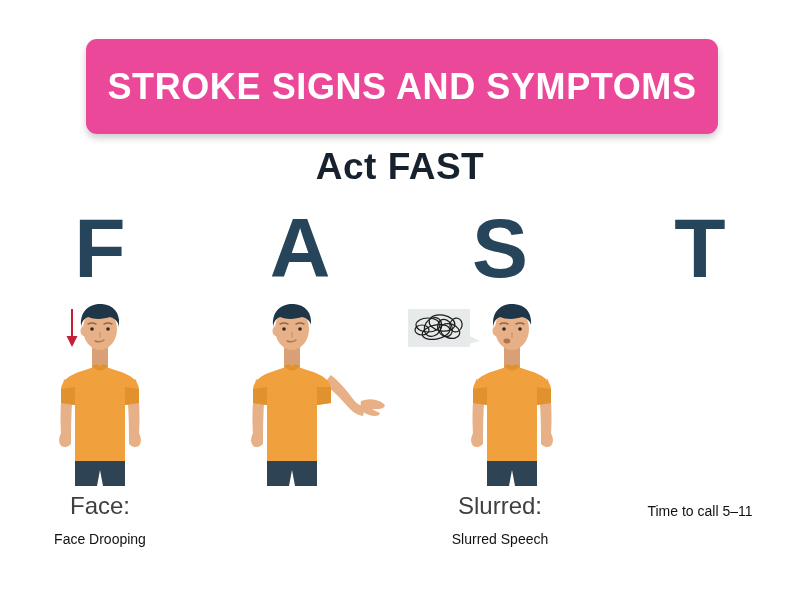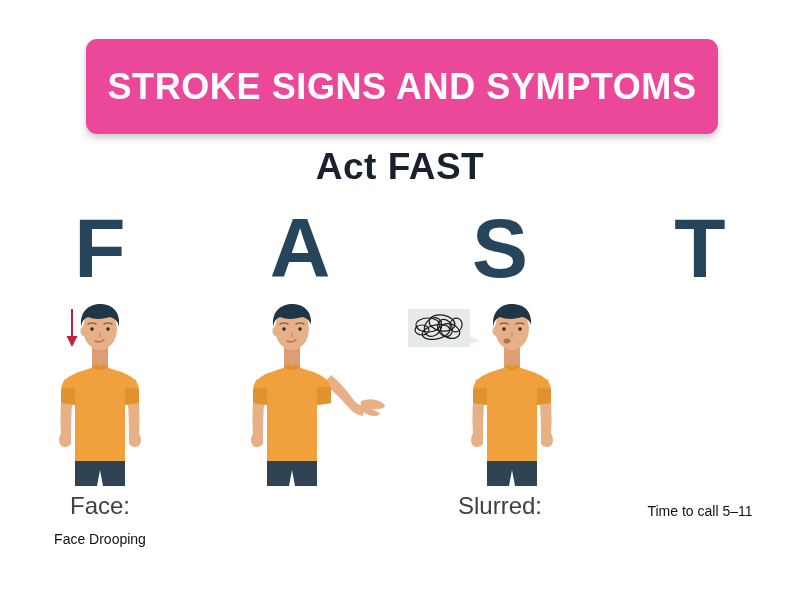--- a/index.html
+++ b/index.html
@@ -249,20 +249,21 @@
                    q-1 -12 -21 -18 z" fill="#f0a03c"></path>
           <path d="M73 88 l0 14 l14 2 l0 -18 z" fill="#e2912f"></path>
           <path d="M151 88 l0 14 l-14 2 l0 -18 z" fill="#e2912f"></path>
           <path d="M104 65 q8 9 16 0 l-5 -2 q-3 4 -6 0 z" fill="#e2912f"></path>
           <path d="M87 160 l50 0 l0 25 l-22 0 l-3 -16 l-3 16 l-22 0 z" fill="#2e4455"></path>
         </svg>
       </div>
 
       <div class="caption">
         <div class="cap-title">Slurred:</div>
+        <div class="cap-sub">Slurred Speech</div>
       </div>
     </div>
 
     <div class="col">
       <div class="big-letter">T</div>
 
 
       <div class="caption">
         <div class="cap-sub">Time to call 5–11</div>
       </div>

